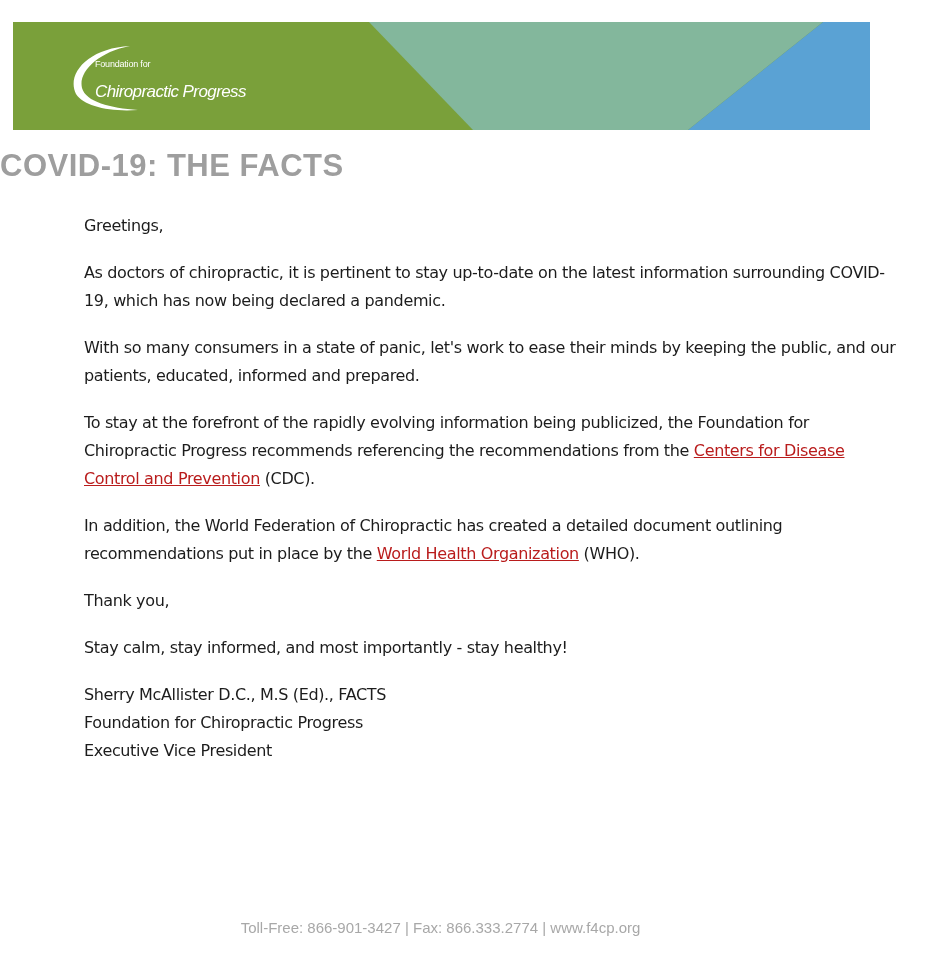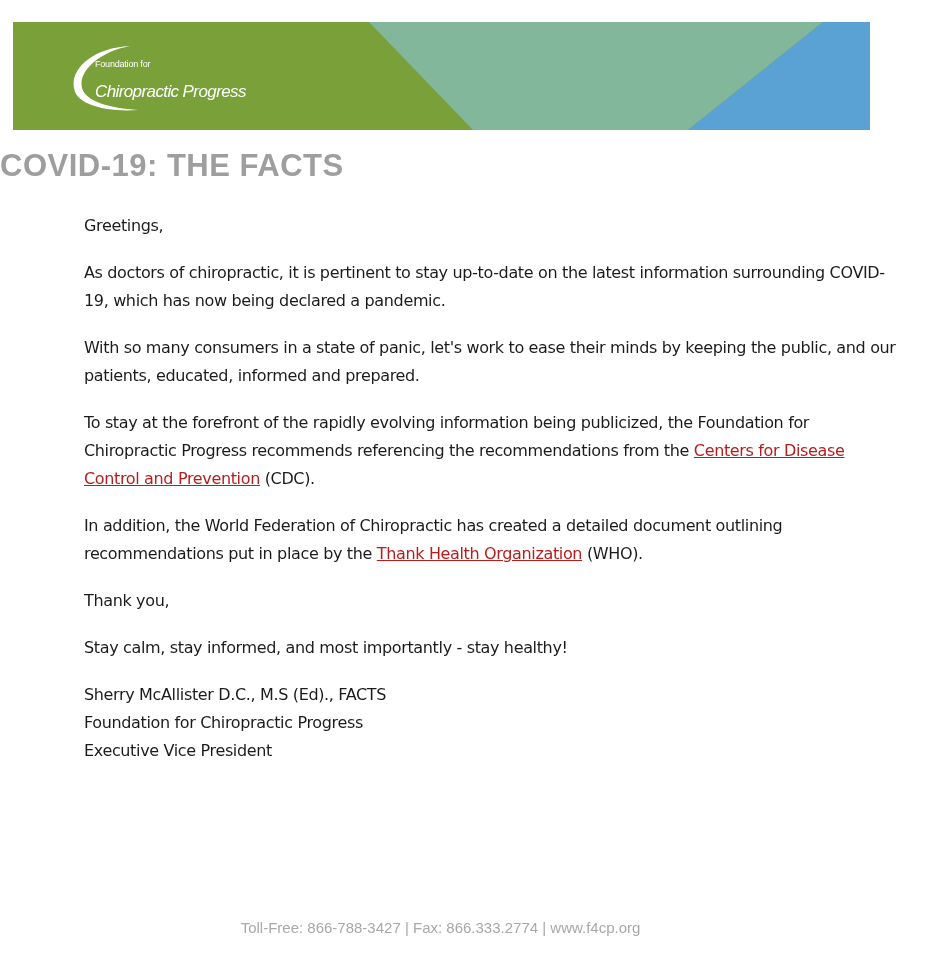--- a/index.html
+++ b/index.html
@@ -39,23 +39,23 @@
 <div class="logo-small">Foundation for</div>
 <div class="logo-big">Chiropractic Progress</div>
 
 <div class="title">COVID-19: THE FACTS</div>
 
 <div class="body">
   <p>Greetings,</p>
   <p>As doctors of chiropractic, it is pertinent to stay up-to-date on the latest information surrounding COVID-19, which has now being declared a pandemic.</p>
   <p>With so many consumers in a state of panic, let's work to ease their minds by keeping the public, and our patients, educated, informed and prepared.</p>
   <p><span>To stay at the forefront of the rapidly evolving information being publicized, the Foundation for Chiropractic Progress recommends referencing the recommendations from the </span><a href="#">Centers for Disease Control and Prevention</a><span> (CDC).</span></p>
-  <p><span>In addition, the World Federation of Chiropractic has created a detailed document outlining recommendations put in place by the </span><a href="#">Thank Health Organization</a><span> (WHO).</span></p>
+  <p><span>In addition, the World Federation of Chiropractic has created a detailed document outlining recommendations put in place by the </span><a href="#">World Health Organization</a><span> (WHO).</span></p>
   <p>Thank you,</p>
   <p>Stay calm, stay informed, and most importantly - stay healthy!</p>
   <div class="sig">
     <p>Sherry McAllister D.C., M.S (Ed)., FACTS</p>
     <p>Foundation for Chiropractic Progress</p>
     <p>Executive Vice President</p>
   </div>
 </div>
 
-<div class="footer">Toll-Free: 866-788-3427 | Fax: 866.333.2774 | www.f4cp.org</div>
+<div class="footer">Toll-Free: 866-901-3427 | Fax: 866.333.2774 | www.f4cp.org</div>
 
 </body></html>

